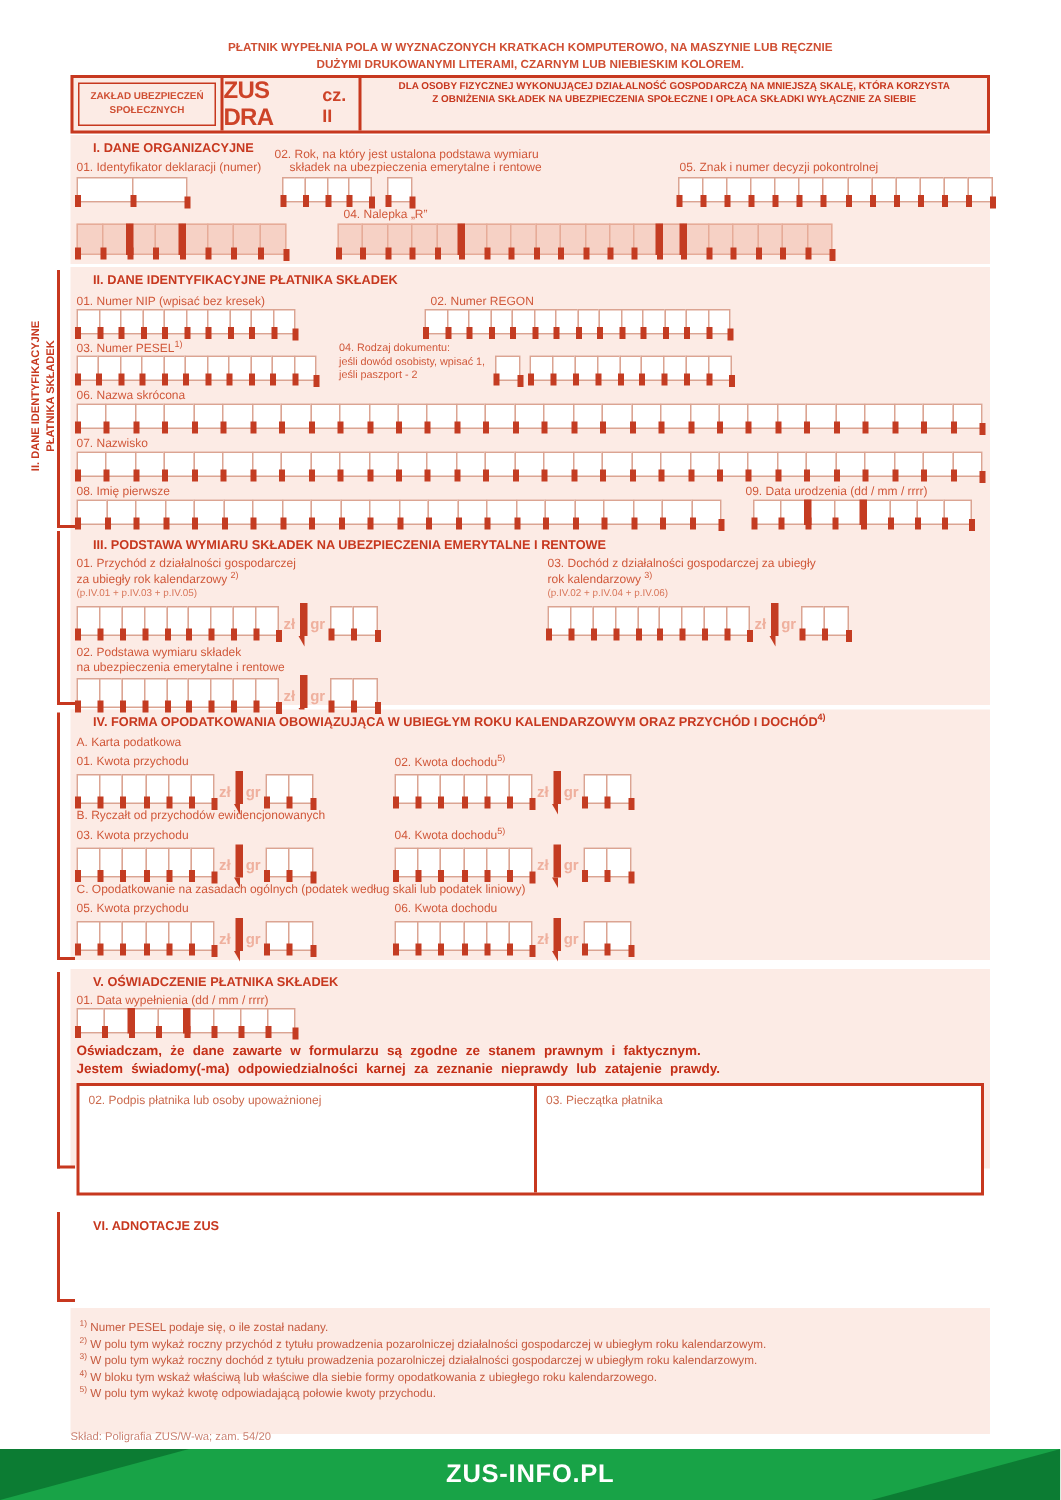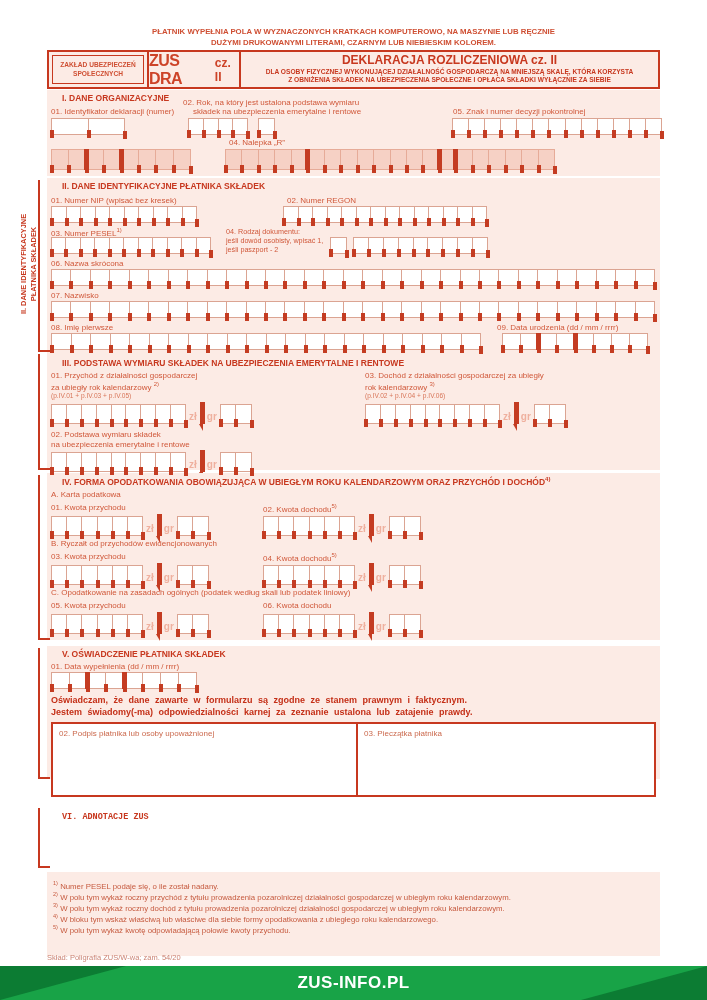--- a/index.html
+++ b/index.html
@@ -91,21 +91,20 @@
       <div class="hc1in">
         <span>ZAKŁAD UBEZPIECZEŃ</span>
         <span>SPOŁECZNYCH</span>
       </div>
     </div>
     <div class="hc2">
       <span class="code-main">ZUS DRA</span>
       <span class="code-suf">cz. II</span>
     </div>
     <div class="hc3">
-      <div class="htitle">DEKLARACJA ROZLICZENIOWA cz. II</div>
       <div class="hsub">DLA OSOBY FIZYCZNEJ WYKONUJĄCEJ DZIAŁALNOŚĆ GOSPODARCZĄ NA MNIEJSZĄ SKALĘ, KTÓRA KORZYSTA</div>
       <div class="hsub">Z OBNIŻENIA SKŁADEK NA UBEZPIECZENIA SPOŁECZNE I OPŁACA SKŁADKI WYŁĄCZNIE ZA SIEBIE</div>
     </div>
   </div>
 
   <section class="sec" style="top:90px;height:86px;">
     <div class="sect">I. DANE ORGANIZACYJNE</div>
     <div class="lbl" style="left:4px;top:17px;">01. Identyfikator deklaracji (numer)</div>
     <div class="boxrow" style="left:4px;top:28px;height:17px;width:74px;">
         <span class="cell"></span>
@@ -580,32 +579,32 @@
         <span class="cell"></span>
         <span class="cell sep"></span>
         <span class="cell"></span>
         <span class="cell sep"></span>
         <span class="cell"></span>
         <span class="cell"></span>
         <span class="cell"></span>
         <span class="endcap"></span>
       </div>
     <div class="decl" style="top:49px;">Oświadczam, że dane zawarte w formularzu są zgodne ze stanem prawnym i faktycznym.</div>
-    <div class="decl" style="top:61px;">Jestem świadomy(-ma) odpowiedzialności karnej za zeznanie ustalona lub zatajenie prawdy.</div>
+    <div class="decl" style="top:61px;">Jestem świadomy(-ma) odpowiedzialności karnej za zeznanie nieprawdy lub zatajenie prawdy.</div>
     <div class="sigbox">
       <div class="sigcell c1">
         <span>02. Podpis płatnika lub osoby upoważnionej</span>
       </div>
       <div class="sigcell c2">
         <span>03. Pieczątka płatnika</span>
       </div>
     </div>
   </section>
 
-  <section class="sec nobg" style="top:806px;height:62px;font-family:Liberation Mono, monospace;">
+  <section class="sec nobg" style="top:806px;height:62px;">
     <i class="bracket"></i>
     <div class="sect" style="top:6px;">VI. ADNOTACJE ZUS</div>
   </section>
 
   <section class="sec" style="top:872px;height:84px;">
     <div class="fn" style="top:8px;"><sup>1)</sup> <span>Numer PESEL podaje się, o ile został nadany.</span></div>
     <div class="fn" style="top:19px;"><sup>2)</sup> <span>W polu tym wykaż roczny przychód z tytułu prowadzenia pozarolniczej działalności gospodarczej w ubiegłym roku kalendarzowym.</span></div>
     <div class="fn" style="top:30px;"><sup>3)</sup> <span>W polu tym wykaż roczny dochód z tytułu prowadzenia pozarolniczej działalności gospodarczej w ubiegłym roku kalendarzowym.</span></div>
     <div class="fn" style="top:41px;"><sup>4)</sup> <span>W bloku tym wskaż właściwą lub właściwe dla siebie formy opodatkowania z ubiegłego roku kalendarzowego.</span></div>
     <div class="fn" style="top:52px;"><sup>5)</sup> <span>W polu tym wykaż kwotę odpowiadającą połowie kwoty przychodu.</span></div>

